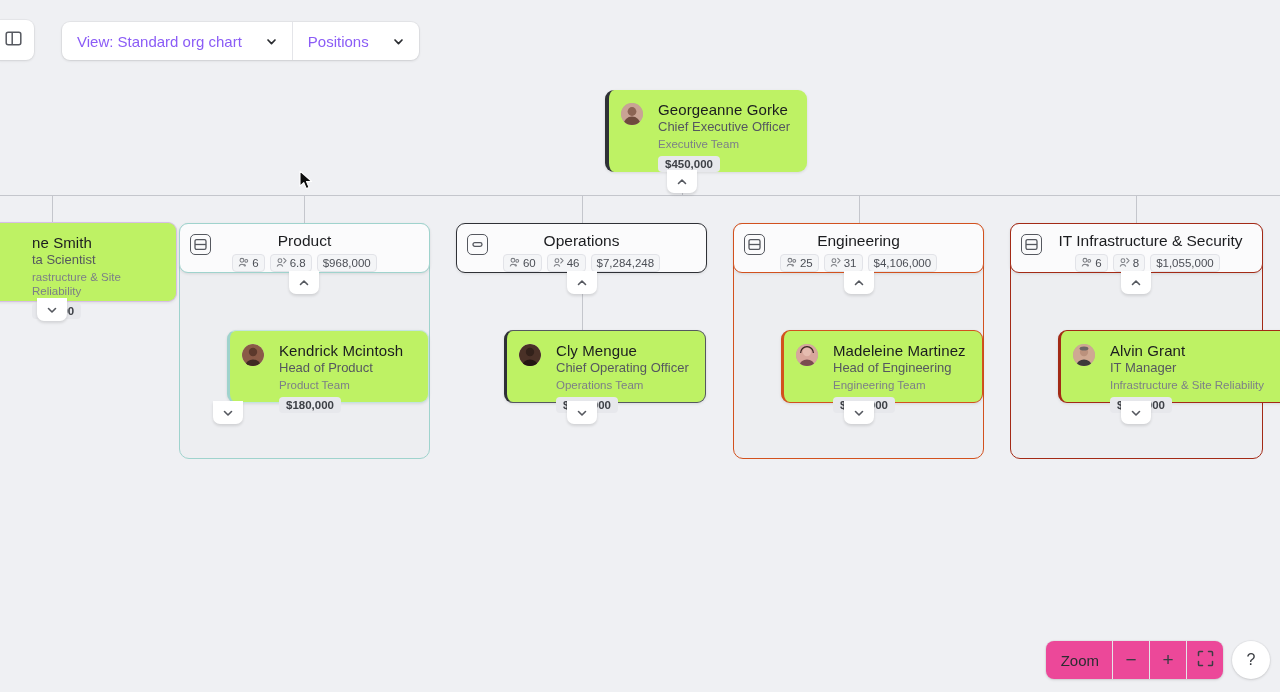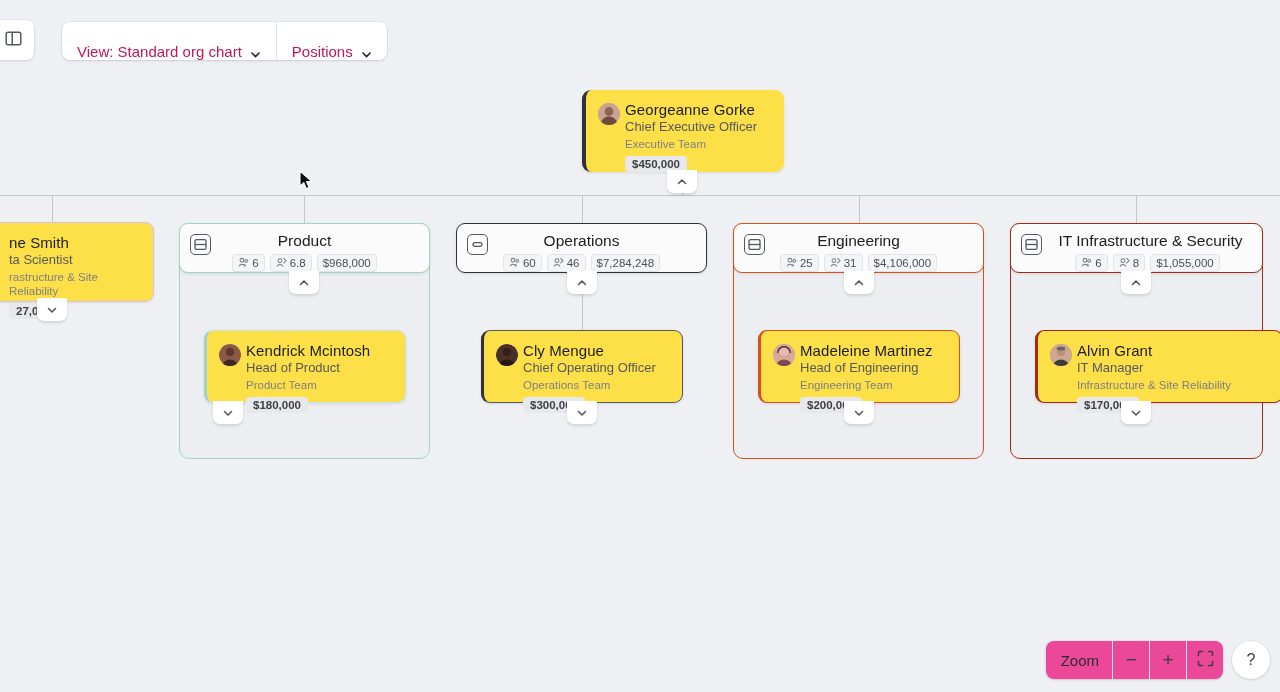--- a/index.html
+++ b/index.html
@@ -19,40 +19,40 @@
     box-shadow: 0 1px 3px rgba(0,0,0,.10), 0 0 0 1px rgba(0,0,0,.03);
     display: flex; align-items: center; justify-content: center;
   }
   .toolbar {
     position: absolute; left: 62px; top: 22px;
     height: 38px; display: flex; align-items: stretch;
     background: #ffffff; border-radius: 8px;
     box-shadow: 0 1px 3px rgba(0,0,0,.11), 0 0 0 1px rgba(0,0,0,.04);
   }
   .tb-btn {
-    display: flex; align-items: flex-end; gap: 8px;
+    display: flex; align-items: center; gap: 24px;
     padding: 0 15px; cursor: pointer;
-    font-size: 15px; color: #be185d; white-space: nowrap;
+    font-size: 15px; color: #8b5cf6; white-space: nowrap;
     border-right: 1px solid #e4e5e9;
   }
   .tb-btn:last-child { border-right: none; }
   .chev { display:inline-block; width: 11px; height: 11px; flex: none; }
   .chev svg { display:block; }
 
   
   .h-line { position: absolute; height: 1px; background: #c4c6cc; }
   .v-line { position: absolute; width: 1px; background: #c4c6cc; }
 
   
   .person-card {
-    position: absolute; background: #fde047;
+    position: absolute; background: #bef264;
     border-radius: 9px;
     box-shadow: 0 1px 3px rgba(0,0,0,.10);
     padding: 11px 12px 10px 12px;
-    display: flex; gap: 5px;
+    display: flex; gap: 15px; margin-left: 23px;
   }
   .avatar {
     width: 22px; height: 22px; border-radius: 50%;
     flex: none; margin-top: 2px; overflow: hidden;
     background: #b9a79a;
   }
   .avatar svg { display:block; width:22px; height:22px; }
   .p-name { font-size: 15px; color: #1b1c1f; line-height: 17px; letter-spacing: .1px; }
   .p-title { font-size: 13px; color: #55585f; line-height: 16px; margin-top: 1px; }
   .p-team { font-size: 11.5px; color: #7c7f87; line-height: 14px; margin-top: 2px; }

